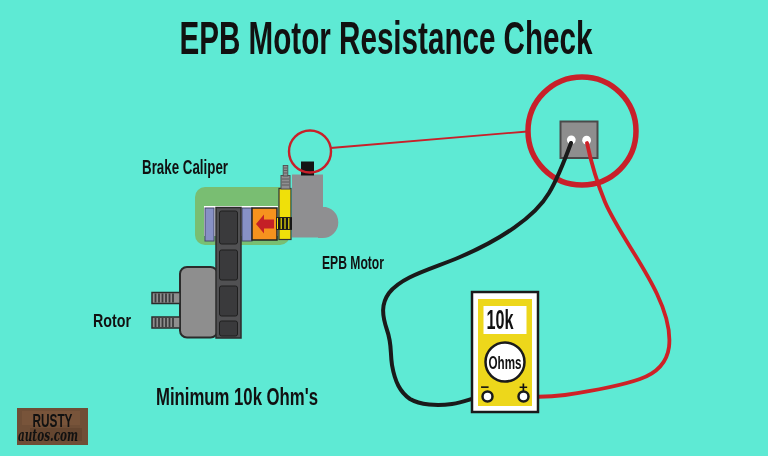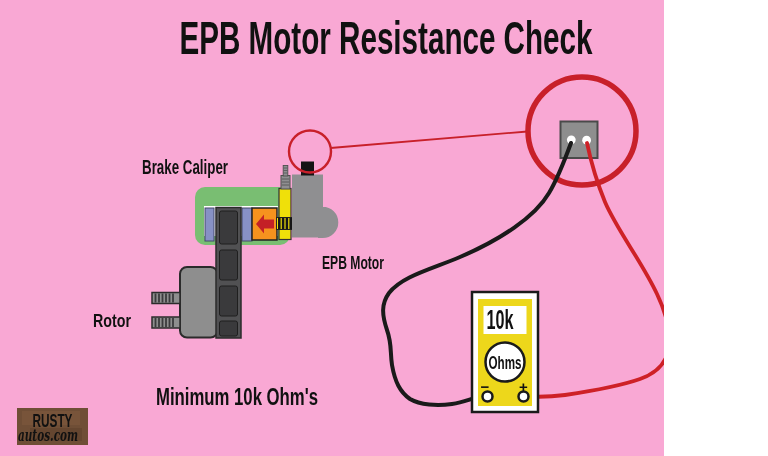--- a/index.html
+++ b/index.html
@@ -1,16 +1,16 @@
 <!DOCTYPE html>
 <html><head>
 <meta charset="utf-8">
 <style>
   html,body{margin:0;padding:0;background:#ffffff;}
-  .stage{position:relative;width:664px;height:456px;background:#f9a8d4;overflow:hidden;}
+  .stage{position:relative;width:768px;height:456px;background:#5eead4;overflow:hidden;}
   svg{display:block;}
   text{font-family:"Liberation Sans", sans-serif;font-weight:bold;fill:#111111;}
   .script{font-family:"DejaVu Serif", serif;font-style:italic;}
 </style>
 </head>
 <body>
 
 <div class="stage">
 <svg width="768" height="456" viewBox="0 0 768 456">
 

